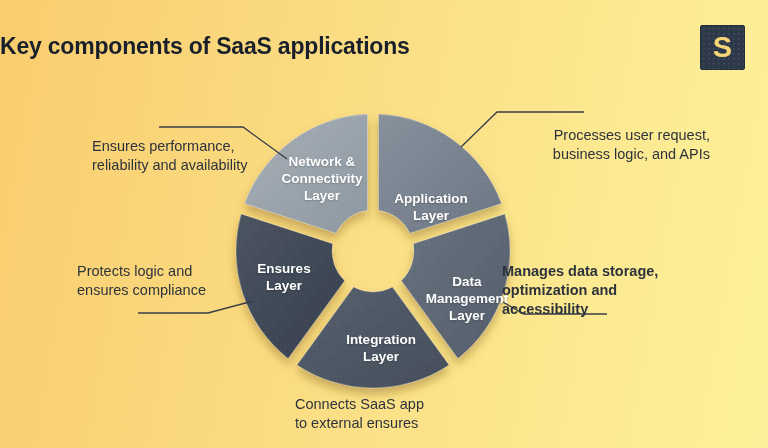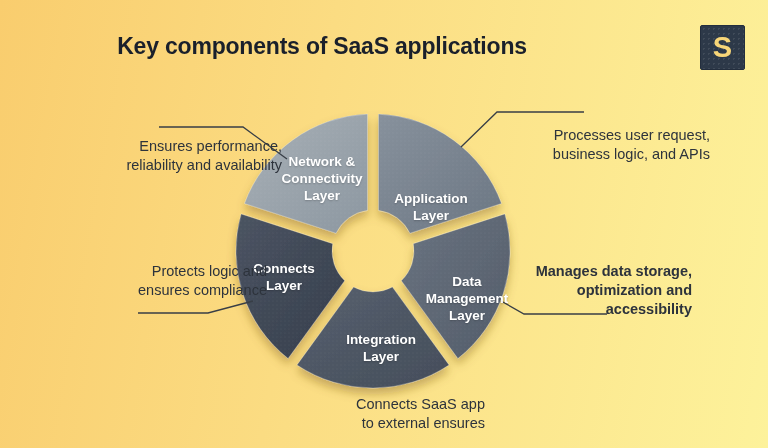--- a/index.html
+++ b/index.html
@@ -2,21 +2,21 @@
 <html><head>
 <meta charset="utf-8">
 <style>
   html,body{margin:0;padding:0;}
   body{
     width:768px;height:448px;overflow:hidden;position:relative;
     font-family:"Liberation Sans","DejaVu Sans",sans-serif;
     background:linear-gradient(100deg,#f9cd6e 0%,#fbdc82 40%,#fdf29b 100%);
   }
   .title{
-    position:absolute;left:0;top:33px;width:644px;text-align:center;
+    position:absolute;left:0;top:33px;width:644px;
     font-size:23px;font-weight:700;color:#1a202b;letter-spacing:-0.2px;
   }
   .logo{
     position:absolute;left:700px;top:25px;width:45px;height:45px;
     background-color:#2d3949;
     background-image:radial-gradient(rgba(255,255,255,0.09) 1px,transparent 1px);
     background-size:5px 5px;
     border:1px solid #232e3e;border-radius:2px;box-sizing:border-box;
     display:flex;align-items:center;justify-content:center;
   }
@@ -24,21 +24,21 @@
   #diagram-svg{position:absolute;left:0;top:0;}
   .seg-label{
     position:absolute;width:150px;text-align:center;white-space:pre-line;
     font-size:13.5px;line-height:17px;font-weight:700;color:#ffffff;
     text-shadow:0 1px 2px rgba(0,0,0,0.22);
   }
   .callout{
     position:absolute;white-space:pre-line;color:#2d333c;
     font-size:14.5px;line-height:19px;font-weight:400;
   }
-  .callout.center{text-align:right;}
+  .callout.center{text-align:left;}
   .callout.left{text-align:right;}
 </style>
 </head>
 <body>
 
 <svg id="diagram-svg" width="768" height="448" viewBox="0 0 768 448">
     <defs>
       <filter id="segshadow" x="-30%" y="-30%" width="160%" height="160%">
         <feDropShadow dx="0" dy="6" stdDeviation="5" flood-color="#7a5a1a" flood-opacity="0.4"></feDropShadow>
       </filter>
@@ -94,21 +94,21 @@
   <span>S</span>
 </div>
 
 <div class="seg-label" style="left:356px;top:161px;margin-top:29px;">Application
 Layer</div>
 <div class="seg-label" style="left:392px;top:253px;margin-top:20px;">Data
 Management
 Layer</div>
 <div class="seg-label" style="left:306px;top:331px;">Integration
 Layer</div>
-<div class="seg-label" style="left:209px;top:260px;">Connects
+<div class="seg-label" style="left:209px;top:260px;">Ensures
 Layer</div>
 <div class="seg-label" style="left:247px;top:153px;">Network &amp;
 Connectivity
 Layer</div>
 
 <div class="callout center" style="left:92px;top:137px;width:190px;">Ensures performance,
 reliability and availability</div>
 <div class="callout left" style="left:500px;top:126px;width:210px;">Processes user request,
 business logic, and APIs</div>
 <div class="callout center" style="left:502px;top:262px;width:190px;font-weight:bold;">Manages data storage,

